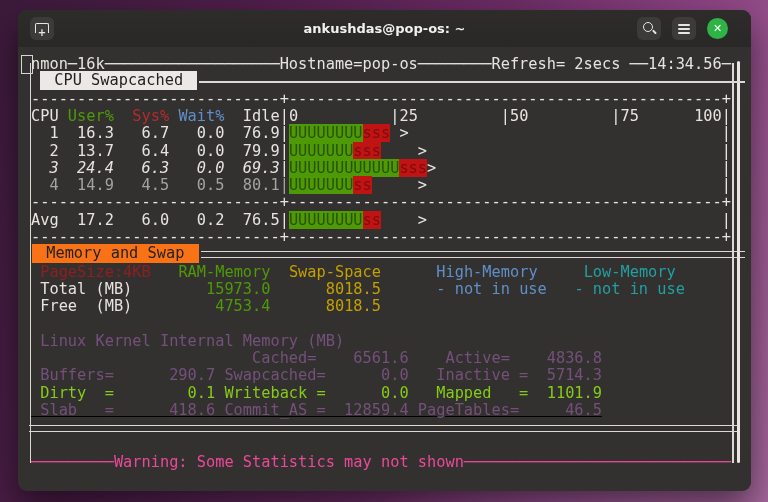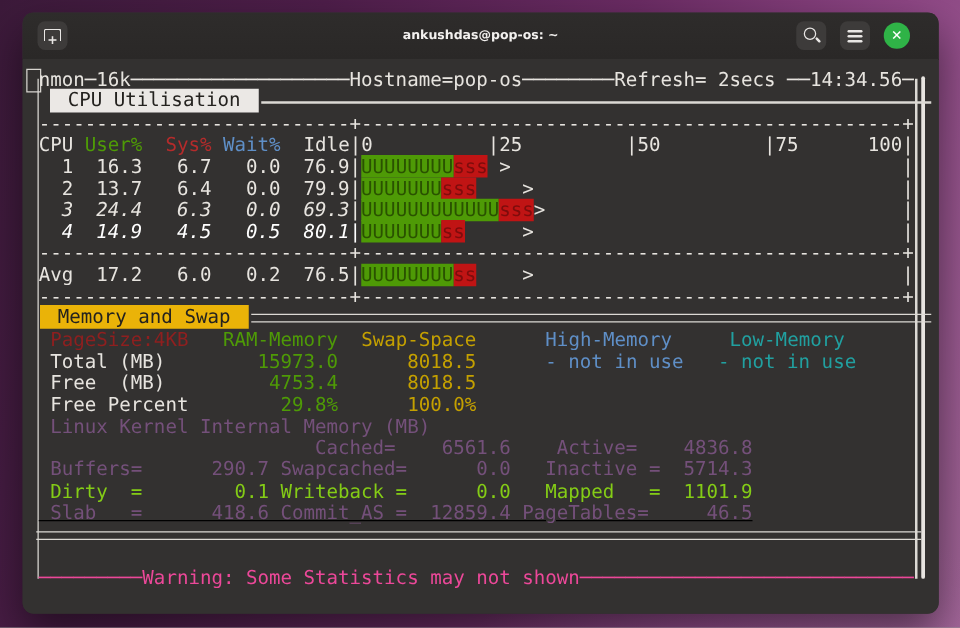--- a/index.html
+++ b/index.html
@@ -19,21 +19,21 @@
     position:absolute;left:0;top:0;width:100%;height:37px;
     background:linear-gradient(#2e2c2b,#2a2827);
     border-bottom:1px solid #1f1d1c;
   }
   .tb-btn{
     position:absolute;top:7px;width:24px;height:23px;border-radius:6px;
     background:#3d3b3a;
   }
   .tb-title{
     position:absolute;left:0;right:0;top:0;height:37px;line-height:37px;
-    text-align:center;color:#f3f1ef;font-size:10px;font-weight:bold;
+    text-align:center;color:#f3f1ef;font-size:13px;font-weight:bold;
   }
   
   .newtab-glyph{position:absolute;left:5px;top:6px;width:12px;height:9px;
     border:1.6px solid #e8e6e4;border-bottom:none;border-radius:2px 2px 0 0;}
   .newtab-plus{position:absolute;left:0;top:12px;width:24px;text-align:center;
     color:#e8e6e4;font-size:10px;font-weight:bold;line-height:8px;}
   
   .search-glyph{position:absolute;left:6px;top:5px;width:8px;height:8px;
     border:1.7px solid #e8e6e4;border-radius:50%;}
   .search-handle{position:absolute;left:15px;top:14px;width:5px;height:1.8px;
@@ -93,35 +93,34 @@
     </div>
     <div class="close-btn" style="left: 689px; background: rgb(47, 179, 71);">✕</div>
   </div>
 
   <div class="screen" id="screen">
     <div class="cursor"></div>
     <div class="vborder" id="border-left" style="left: 11.5px; background: rgb(220, 217, 212);"></div>
     <div class="vborder" id="border-right" style="left: 714px; background: rgb(220, 217, 212);"></div>
     <div class="scrollbar" id="scrollbar" style="left: 719px; background: rgb(232, 229, 225);"></div>
   <div class="trow" style="top: 9px;"><span style="color: rgb(231, 228, 223);">nmon─16k───────────────────Hostname=pop-os────────Refresh= 2secs ──14:34.56─</span></div>
-      <div class="trow labelrow" style="top: 26.3px;"><span class="sec-label" style="background: rgb(235, 232, 229); color: rgb(36, 34, 31); margin-left: 9px;"> CPU Utilisation </span><span class="rule single" style="background: rgb(220, 217, 212); border-color: rgb(220, 217, 212);"></span></div>
+      <div class="trow labelrow" style="top: 26.3px;"><span class="sec-label" style="background: rgb(235, 232, 229); color: rgb(36, 34, 31); margin-left: 9px;"> CPU Swapcached </span><span class="rule single" style="background: rgb(220, 217, 212); border-color: rgb(220, 217, 212);"></span></div>
       <div class="trow" style="top: 43.6px;"><span style="color: rgb(231, 228, 223);">---------------------------+-----------------------------------------------+</span></div>
       <div class="trow" style="top: 60.9px;"><span style="color: rgb(231, 228, 223);">CPU </span><span style="color: rgb(78, 154, 6);">User%</span><span style="color: rgb(231, 228, 223);">  </span><span style="color: rgb(180, 43, 43);">Sys%</span><span style="color: rgb(231, 228, 223);"> </span><span style="color: rgb(95, 143, 199);">Wait%</span><span style="color: rgb(231, 228, 223);">  Idle|0          |25         |50         |75      100|</span></div>
       <div class="trow" style="top: 78.2px;"><span style="color: rgb(231, 228, 223);">  1  16.3   6.7   0.0  76.9|</span><span style="background: rgb(78, 154, 6); color: rgb(42, 82, 0);">UUUUUUUU</span><span style="background: rgb(192, 20, 20); color: rgb(126, 12, 12);">sss</span><span style="color: rgb(231, 228, 223);"> &gt;                                  |</span></div>
       <div class="trow" style="top: 95.5px;"><span style="color: rgb(231, 228, 223);">  2  13.7   6.4   0.0  79.9|</span><span style="background: rgb(78, 154, 6); color: rgb(42, 82, 0);">UUUUUUU</span><span style="background: rgb(192, 20, 20); color: rgb(126, 12, 12);">sss</span><span style="color: rgb(231, 228, 223);">    &gt;                                |</span></div>
       <div class="trow" style="top: 112.8px;"><span style="color: rgb(231, 228, 223); font-style: italic;">  3  24.4   6.3   0.0  69.3|</span><span style="background: rgb(78, 154, 6); color: rgb(42, 82, 0);">UUUUUUUUUUUU</span><span style="background: rgb(192, 20, 20); color: rgb(126, 12, 12);">sss</span><span style="color: rgb(231, 228, 223);">&gt;                               |</span></div>
-      <div class="trow" style="top: 130.1px;"><span style="color: #ffffff; font-style: italic;">  4  14.9   4.5   0.5  80.1|</span><span style="background: rgb(78, 154, 6); color: rgb(42, 82, 0);">UUUUUUU</span><span style="background: rgb(192, 20, 20); color: rgb(126, 12, 12);">ss</span><span style="color: rgb(231, 228, 223);">     &gt;                                |</span></div>
+      <div class="trow" style="top: 130.1px;"><span style="color: #a3a3a3;">  4  14.9   4.5   0.5  80.1|</span><span style="background: rgb(78, 154, 6); color: rgb(42, 82, 0);">UUUUUUU</span><span style="background: rgb(192, 20, 20); color: rgb(126, 12, 12);">ss</span><span style="color: rgb(231, 228, 223);">     &gt;                                |</span></div>
       <div class="trow" style="top: 147.4px;"><span style="color: rgb(231, 228, 223);">---------------------------+-----------------------------------------------+</span></div>
       <div class="trow" style="top: 164.7px;"><span style="color: rgb(231, 228, 223);">Avg  17.2   6.0   0.2  76.5|</span><span style="background: rgb(78, 154, 6); color: rgb(42, 82, 0);">UUUUUUUU</span><span style="background: rgb(192, 20, 20); color: rgb(126, 12, 12);">ss</span><span style="color: rgb(231, 228, 223);">    &gt;                                |</span></div>
       <div class="trow" style="top: 182px;"><span style="color: rgb(231, 228, 223);">---------------------------+-----------------------------------------------+</span></div>
-      <div class="trow labelrow" style="top: 199.3px;"><span class="sec-label" style="background: #eab308; color: rgb(36, 34, 31); margin-left: 1px;"> Memory and Swap </span><span class="rule double" style="background: rgb(220, 217, 212); border-color: rgb(220, 217, 212);"></span></div>
+      <div class="trow labelrow" style="top: 199.3px;"><span class="sec-label" style="background: #f97316; color: rgb(36, 34, 31); margin-left: 1px;"> Memory and Swap </span><span class="rule double" style="background: rgb(220, 217, 212); border-color: rgb(220, 217, 212);"></span></div>
       <div class="trow" style="top: 216.6px;"><span style="color: rgb(143, 31, 31);"> PageSize:4KB</span><span style="color: rgb(231, 228, 223);">   </span><span style="color: rgb(78, 154, 6);">RAM-Memory</span><span style="color: rgb(231, 228, 223);">  </span><span style="color: rgb(196, 160, 0);">Swap-Space</span><span style="color: rgb(231, 228, 223);">      </span><span style="color: rgb(95, 143, 199);">High-Memory</span><span style="color: rgb(231, 228, 223);">     </span><span style="color: rgb(33, 160, 160);">Low-Memory</span></div>
       <div class="trow" style="top: 233.9px;"><span style="color: rgb(231, 228, 223);"> Total (MB)        </span><span style="color: rgb(78, 154, 6);">15973.0</span><span style="color: rgb(231, 228, 223);">      </span><span style="color: rgb(196, 160, 0);">8018.5</span><span style="color: rgb(231, 228, 223);">      </span><span style="color: rgb(95, 143, 199);">- not in use</span><span style="color: rgb(231, 228, 223);">   </span><span style="color: rgb(33, 160, 160);">- not in use</span></div>
       <div class="trow" style="top: 251.2px;"><span style="color: rgb(231, 228, 223);"> Free  (MB)         </span><span style="color: rgb(78, 154, 6);">4753.4</span><span style="color: rgb(231, 228, 223);">      </span><span style="color: rgb(196, 160, 0);">8018.5</span></div>
-      <div class="trow" style="top: 268.5px;"><span style="color: rgb(231, 228, 223);"> Free Percent        </span><span style="color: rgb(78, 154, 6);">29.8%</span><span style="color: rgb(231, 228, 223);">      </span><span style="color: rgb(196, 160, 0);">100.0%</span></div>
       <div class="trow" style="top: 285.8px;"><span style="color: rgb(116, 80, 122);"> Linux Kernel Internal Memory (MB)</span></div>
       <div class="trow" style="top: 303.1px;"><span style="color: rgb(116, 80, 122);">                        Cached=    6561.6    Active=    4836.8</span></div>
       <div class="trow" style="top: 320.4px;"><span style="color: rgb(116, 80, 122);"> Buffers=      290.7 Swapcached=      0.0   Inactive =  5714.3</span></div>
       <div class="trow" style="top: 337.7px;"><span style="color: #84cc16;"> Dirty  =        0.1 Writeback =      0.0   Mapped   =  1101.9</span></div>
       <div class="trow" style="top: 355px; text-decoration: underline;"><span style="color: rgb(116, 80, 122);"> Slab   =      418.6 Commit_AS =  12859.4 PageTables=     46.5</span></div>
       <div class="hline2" style="top: 378.3px; border-color: rgb(220, 217, 212);"></div>
       <div class="trow" style="top: 406.9px;"><span style="color: #ec4899;">─────────Warning: Some Statistics may not shown─────────────────────────────</span></div>
     </div>
 
 </div>

